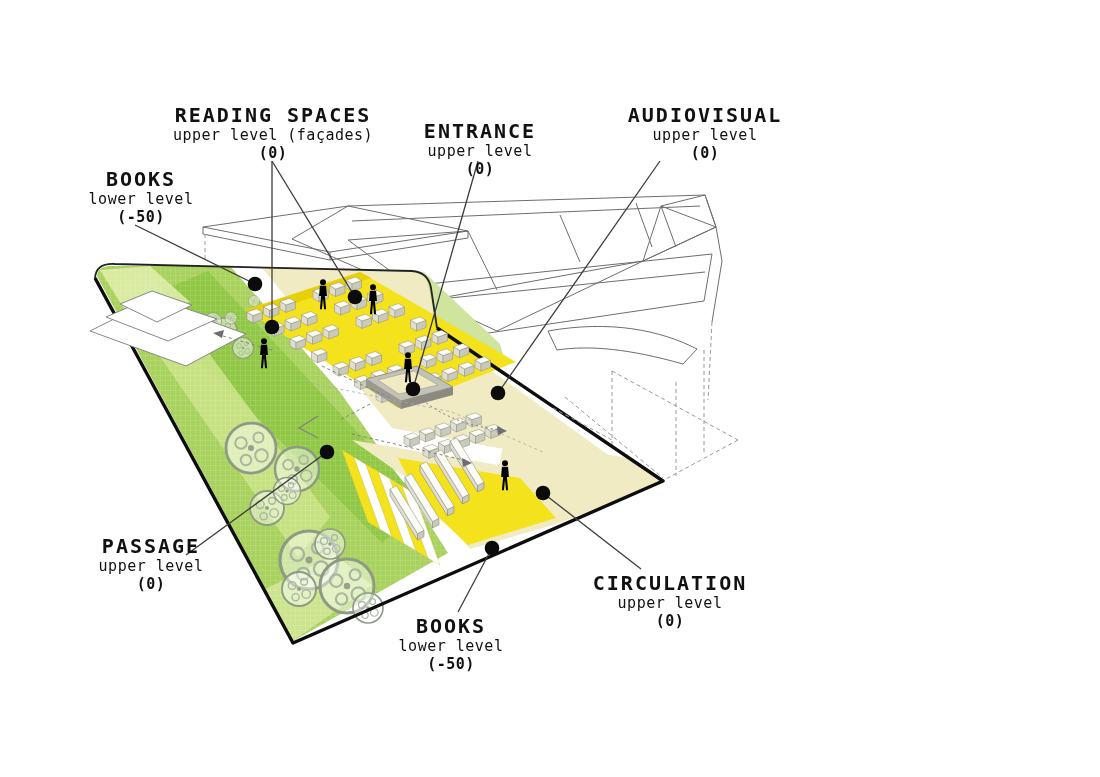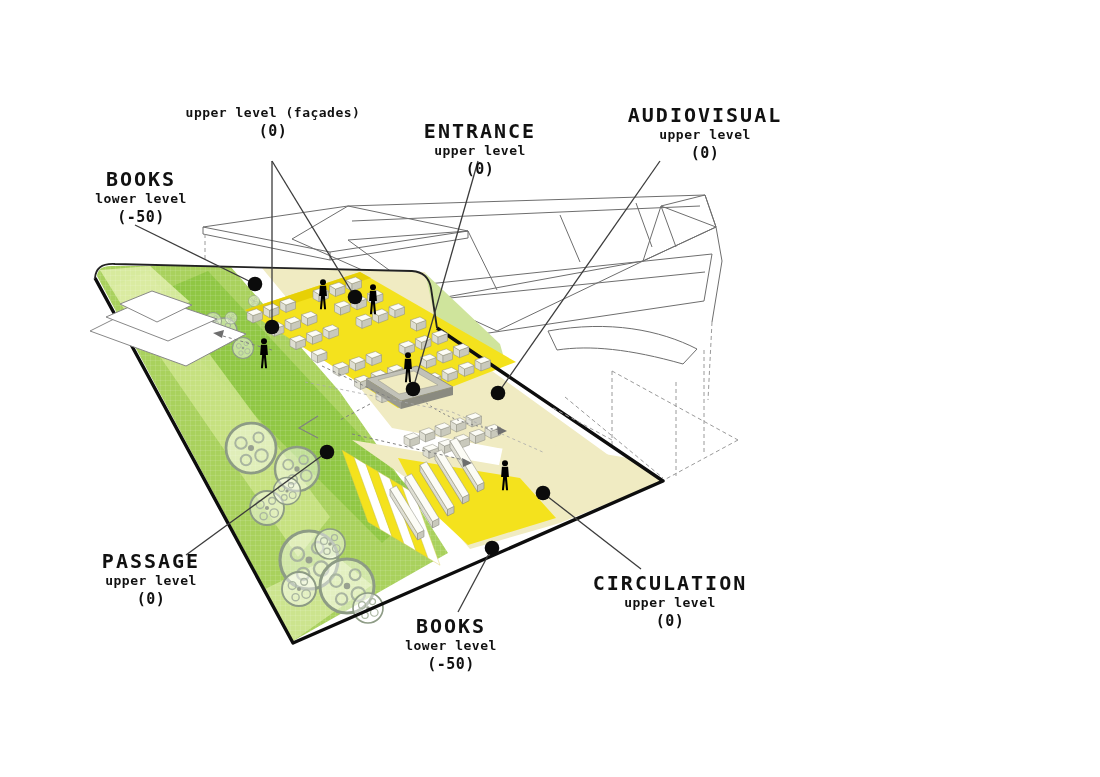--- a/index.html
+++ b/index.html
@@ -1,27 +1,27 @@
 <!DOCTYPE html>
 <html><head>
 <meta charset="utf-8">
 <style>
   html,body{margin:0;padding:0;background:#fff;}
   .stage{position:relative;width:1100px;height:777px;background:#fff;overflow:hidden;
          font-family:"DejaVu Sans Mono",monospace;}
   #scene{position:absolute;left:0;top:0;}
   .lbl{position:absolute;transform:translateX(-50%);text-align:center;color:#111;}
   .lbl .nm{font-family:"DejaVu Sans Mono",monospace;font-weight:700;font-size:20px;line-height:22px;letter-spacing:2px;white-space:nowrap;}
-  .lbl .lv{font-family:"DejaVu Sans Mono",monospace;font-weight:700;font-size:13px;line-height:18px;letter-spacing:.5px;white-space:nowrap;}
+  .lbl .lv{font-family:"DejaVu Sans Mono",monospace;font-weight:400;font-size:15px;line-height:18px;letter-spacing:.5px;white-space:nowrap;}
   .lbl .el{font-family:"DejaVu Sans Mono",monospace;font-weight:700;font-size:15px;line-height:18px;letter-spacing:.5px;white-space:nowrap;}
   #lbl-reading{left:273px;top:104px}
   #lbl-entrance{left:480px;top:120px}
   #lbl-audiovisual{left:705px;top:104px}
   #lbl-books-upper{left:141px;top:168px}
-  #lbl-passage{left:151px;top:550px}
+  #lbl-passage{left:151px;top:535px}
   #lbl-circulation{left:670px;top:572px}
   #lbl-books-lower{left:451px;top:615px}
 </style>
 <style>.bt{fill:#FCFCF6;stroke:#8c8c80;stroke-width:.5}
 .bs{fill:#C9C9BC;stroke:#8c8c80;stroke-width:.5}
 .bf{fill:#DEDED2;stroke:#8c8c80;stroke-width:.5}
 .sf{fill:#DEDED2;stroke:#8c8c80;stroke-width:.6}
 .ss{fill:#C9C9BC;stroke:#8c8c80;stroke-width:.6}</style></head>
 <body>
 
@@ -227,20 +227,21 @@
         <circle cx="355" cy="297" r="7.3" fill="#0b0b0b"></circle>
         <circle cx="413" cy="389" r="7.3" fill="#0b0b0b"></circle>
         <circle cx="498" cy="393" r="7.3" fill="#0b0b0b"></circle>
         <circle cx="327" cy="452" r="7.3" fill="#0b0b0b"></circle>
         <circle cx="543" cy="493" r="7.3" fill="#0b0b0b"></circle>
         <circle cx="492" cy="548" r="7.3" fill="#0b0b0b"></circle>
       </g>
   </svg>
 
   <div class="lbl" id="lbl-reading">
+    <div class="nm">READING SPACES</div>
     <div class="lv">upper level (façades)</div>
     <div class="el">(0)</div>
   </div>
   <div class="lbl" id="lbl-entrance">
     <div class="nm">ENTRANCE</div>
     <div class="lv">upper level</div>
     <div class="el">(0)</div>
   </div>
   <div class="lbl" id="lbl-audiovisual">
     <div class="nm">AUDIOVISUAL</div>

